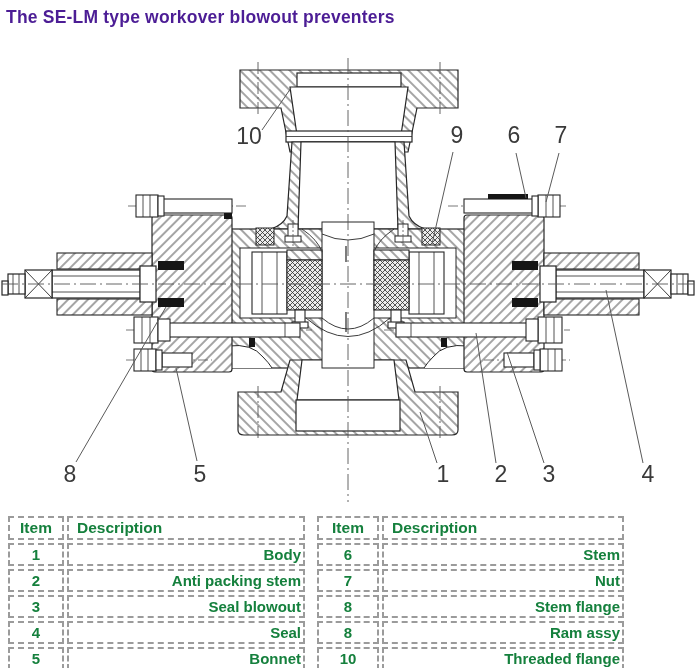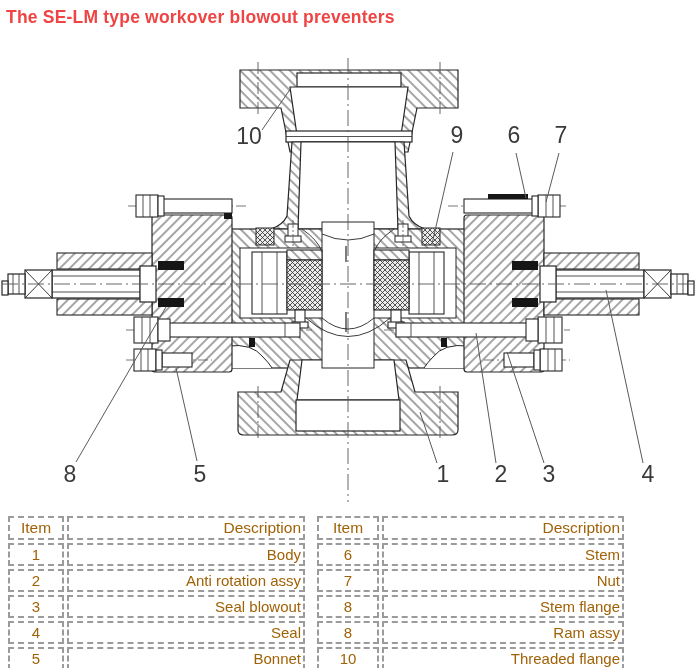--- a/index.html
+++ b/index.html
@@ -2,40 +2,40 @@
 <html><head>
 <meta charset="utf-8">
 <style>
   html,body{margin:0;padding:0;}
   body{
     width:700px;height:668px;position:relative;background:#ffffff;
     font-family:"Liberation Sans", sans-serif;overflow:hidden;
   }
   .figure-title{
     position:absolute;left:6px;top:7px;width:560px;
-    font-size:17.5px;font-weight:bold;color:#ef4444;letter-spacing:.2px;
+    font-size:17.5px;font-weight:bold;color:#4c1d95;letter-spacing:.2px;
   }
   svg{position:absolute;left:0;top:0;}
   svg text.callout{
     font-family:"Liberation Sans", sans-serif;
     font-size:23px;fill:#3a3a3a;text-anchor:middle;
   }
   .tables{
     position:absolute;left:5px;top:513px;width:692px;
     display:flex;gap:6px;align-items:flex-start;
   }
   table.parts{
     border-collapse:separate;border-spacing:3px;background:#fff;
   }
   table.parts td, table.parts th{
     border:2px dashed #9b9b9b;height:16px;
-    font-size:15px;font-weight:normal;color:#a16207;
+    font-size:15px;font-weight:bold;color:#15803d;
     padding:1px 2px;white-space:nowrap;
   }
-  table.parts th{font-size:15.5px;text-align:right;padding-left:8px;}
+  table.parts th{font-size:15.5px;text-align:left;padding-left:8px;}
   table.parts th.c-item{text-align:center;padding-left:2px;}
   td.c-item{text-align:center;}
   td.c-desc{text-align:right;padding-left:9px;}
   .tL td.c-item,.tL th.c-item{width:48px;min-width:48px;}
   .tL td.c-desc,.tL th.c-desc{width:224px;min-width:224px;}
   .tR td.c-item,.tR th.c-item{width:54px;min-width:54px;}
   .tR td.c-desc,.tR th.c-desc{width:228px;min-width:228px;}
 </style>
 </head>
 <body>
@@ -262,21 +262,21 @@
         <tr>
       <th class="c-item">Item</th>
       <th class="c-desc">Description</th>
     </tr>
     <tr>
       <td class="c-item">1</td>
       <td class="c-desc">Body</td>
     </tr>
     <tr>
       <td class="c-item">2</td>
-      <td class="c-desc">Anti rotation assy</td>
+      <td class="c-desc">Anti packing stem</td>
     </tr>
     <tr>
       <td class="c-item">3</td>
       <td class="c-desc">Seal blowout</td>
     </tr>
     <tr>
       <td class="c-item">4</td>
       <td class="c-desc">Seal</td>
     </tr>
     <tr>

